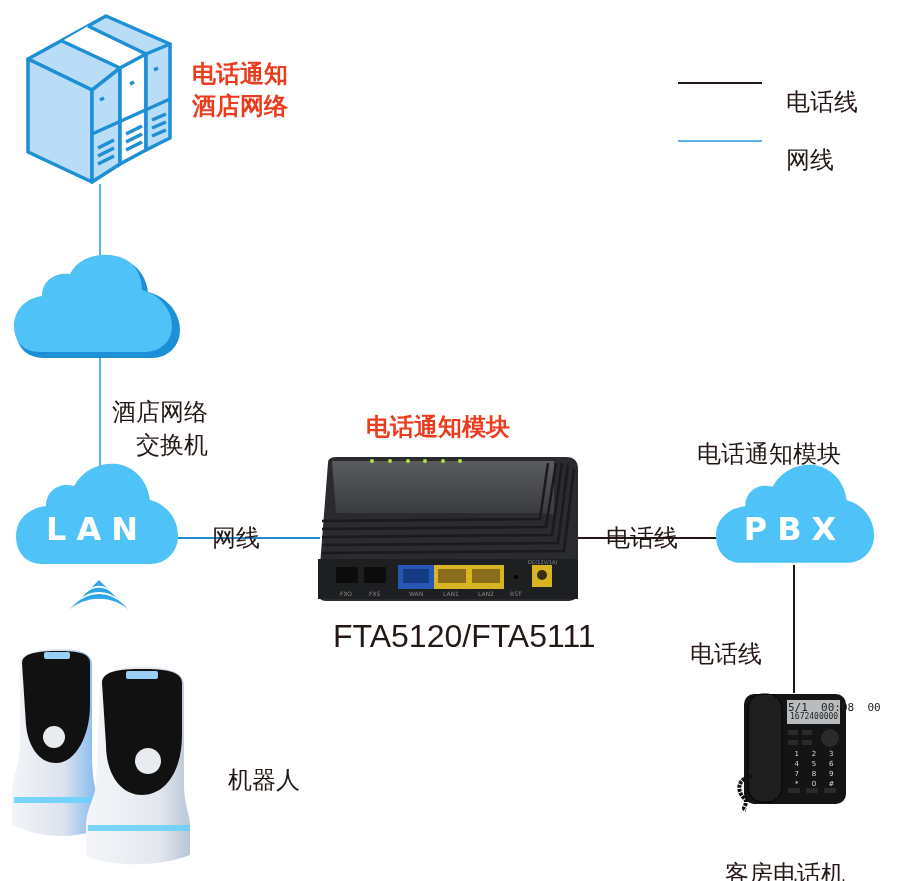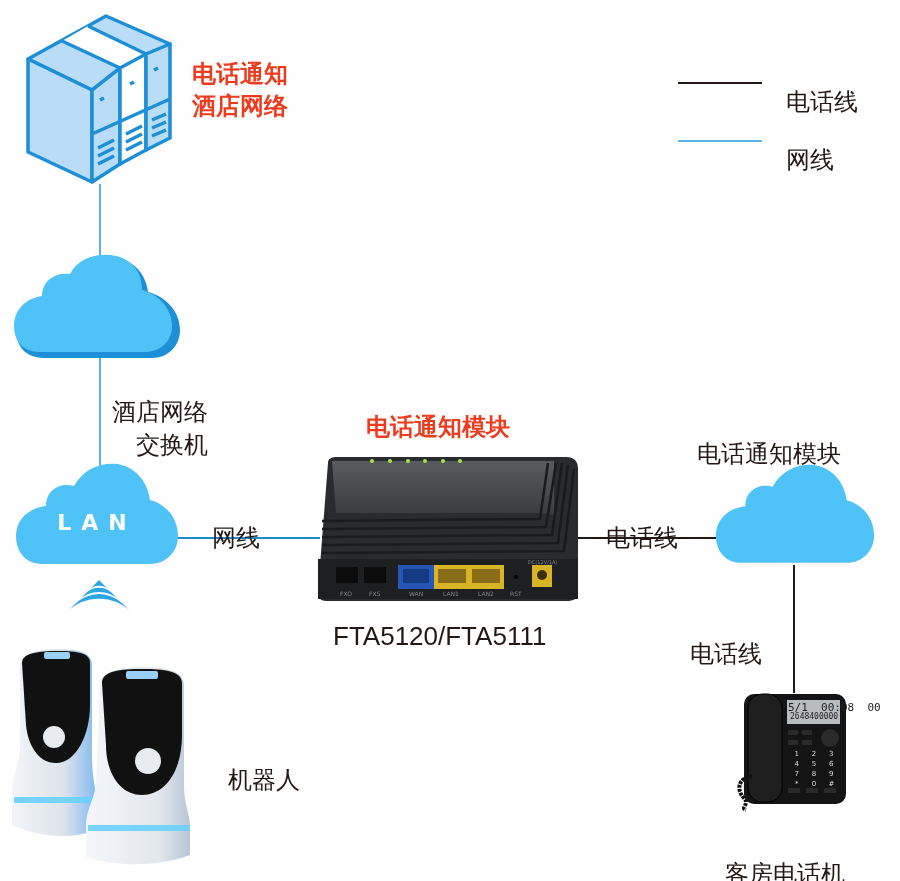--- a/index.html
+++ b/index.html
@@ -1,26 +1,26 @@
 <!DOCTYPE html>
 <html><head>
 <meta charset="utf-8">
 <style>
   html, body { margin:0; padding:0; background:#ffffff; }
   body { width:900px; height:881px; position:relative; overflow:hidden;
          font-family:"DejaVu Sans","Liberation Sans",sans-serif; color:#231815; }
   .abs { position:absolute; }
   .label { font-size:24px; line-height:32px; white-space:nowrap; color:#231815;margin-top:20px; }
   .label-red { color:#ec3b1d; font-weight:bold; font-size:24px; line-height:32px; white-space:nowrap; }
-  .cloud-text { position:absolute; color:#ffffff; font-weight:bold; letter-spacing:10px; font-size:22px;
+  .cloud-text { position:absolute; color:#ffffff; font-weight:bold; letter-spacing:10px; font-size:32px;
                 left:0; right:0; text-align:center; font-family:"DejaVu Sans","Liberation Sans",sans-serif; }
   .line-blue { position:absolute; background:#5ab3e4; }
   .line-blue-dark { position:absolute; background:#1f8ccc; }
   .line-black { position:absolute; background:#231815; }
-  .model { font-size:26px; line-height:32px; color:#231815; font-family:"Liberation Sans","DejaVu Sans",sans-serif; }
+  .model { font-size:32px; line-height:32px; color:#231815; font-family:"Liberation Sans","DejaVu Sans",sans-serif; }
 </style>
 </head>
 <body>
 
 <div class="abs" style="left:22px;top:4px;width:152px;height:182px;">
   <svg width="152" height="182" viewBox="0 0 152 182">
     <g stroke="#1d8fd6" stroke-width="3.5" stroke-linejoin="round" fill="none">
 
       <polygon points="6,55 84,12 148,40 70,86" fill="#b9dcf7"></polygon>
       <polygon points="40,37 66,22 124,50 98,64" fill="#ffffff" stroke="none"></polygon>
@@ -185,20 +185,21 @@
 <div class="abs model" style="left:333px;top:620px;">FTA5120/FTA5111</div>
 
 <div class="line-black" style="left:578px;top:537px;width:140px;height:1.5px;"></div>
 <div class="abs label" style="left:606px;top:502px;">电话线</div>
 
 <div class="abs label" style="left:697px;top:418px;">电话通知模块</div>
 <div class="abs" style="left:714px;top:460px;width:162px;height:108px;">
   <svg width="162" height="108" viewBox="0 0 166 108" style="position:absolute;left:0;top:0;">
     <path d="M28,104 C10,104 2,90 2,76 C2,60 14,48 32,46 C32,30 46,22 60,26 C70,8 88,2 104,4 C124,8 134,24 136,40 C152,44 164,58 164,76 C164,92 152,104 136,104 Z" fill="#4fc3f7"></path>
   </svg>
+  <div class="cloud-text" style="top:50px;">PBX</div>
 </div>
 
 <div class="line-black" style="left:793px;top:565px;width:1.5px;height:128px;"></div>
 <div class="abs label" style="left:690px;top:618px;">电话线</div>
 
 <div class="abs" style="left:730px;top:690px;width:120px;height:122px;">
   <svg width="120" height="122" viewBox="0 0 120 122">
 
     <rect x="14" y="4" width="102" height="110" rx="10" fill="#141414"></rect>
 
@@ -213,21 +214,21 @@
         <rect x="72" y="40" width="10" height="5" rx="1"></rect>
       <rect x="58" y="50" width="10" height="5" rx="1"></rect>
         <rect x="72" y="50" width="10" height="5" rx="1"></rect>
       <circle cx="100" cy="48" r="9"></circle>
       <rect x="58" y="98" width="12" height="5" rx="1"></rect>
         <rect x="76" y="98" width="12" height="5" rx="1"></rect>
         <rect x="94" y="98" width="12" height="5" rx="1"></rect>
     </g>
   </svg>
   <div class="abs" style="left:58px;top:11px;font-size:11px;color:#222;font-family:'DejaVu Sans Mono',monospace;white-space:pre;">5/1  00:08  00</div>
-  <div class="abs" style="left:60px;top:22px;font-size:8px;color:#222;font-family:'DejaVu Sans Mono',monospace;">2648400000</div>
+  <div class="abs" style="left:60px;top:22px;font-size:8px;color:#222;font-family:'DejaVu Sans Mono',monospace;">1672400000</div>
   <div class="abs" style="left:58px;top:60px;width:52px;display:grid;grid-template-columns:repeat(3,1fr);row-gap:2px;font-size:7px;color:#ddd;text-align:center;">
     <span>1</span>
     <span>2</span>
     <span>3</span>
     <span>4</span>
     <span>5</span>
     <span>6</span>
     <span>7</span>
     <span>8</span>
     <span>9</span>

